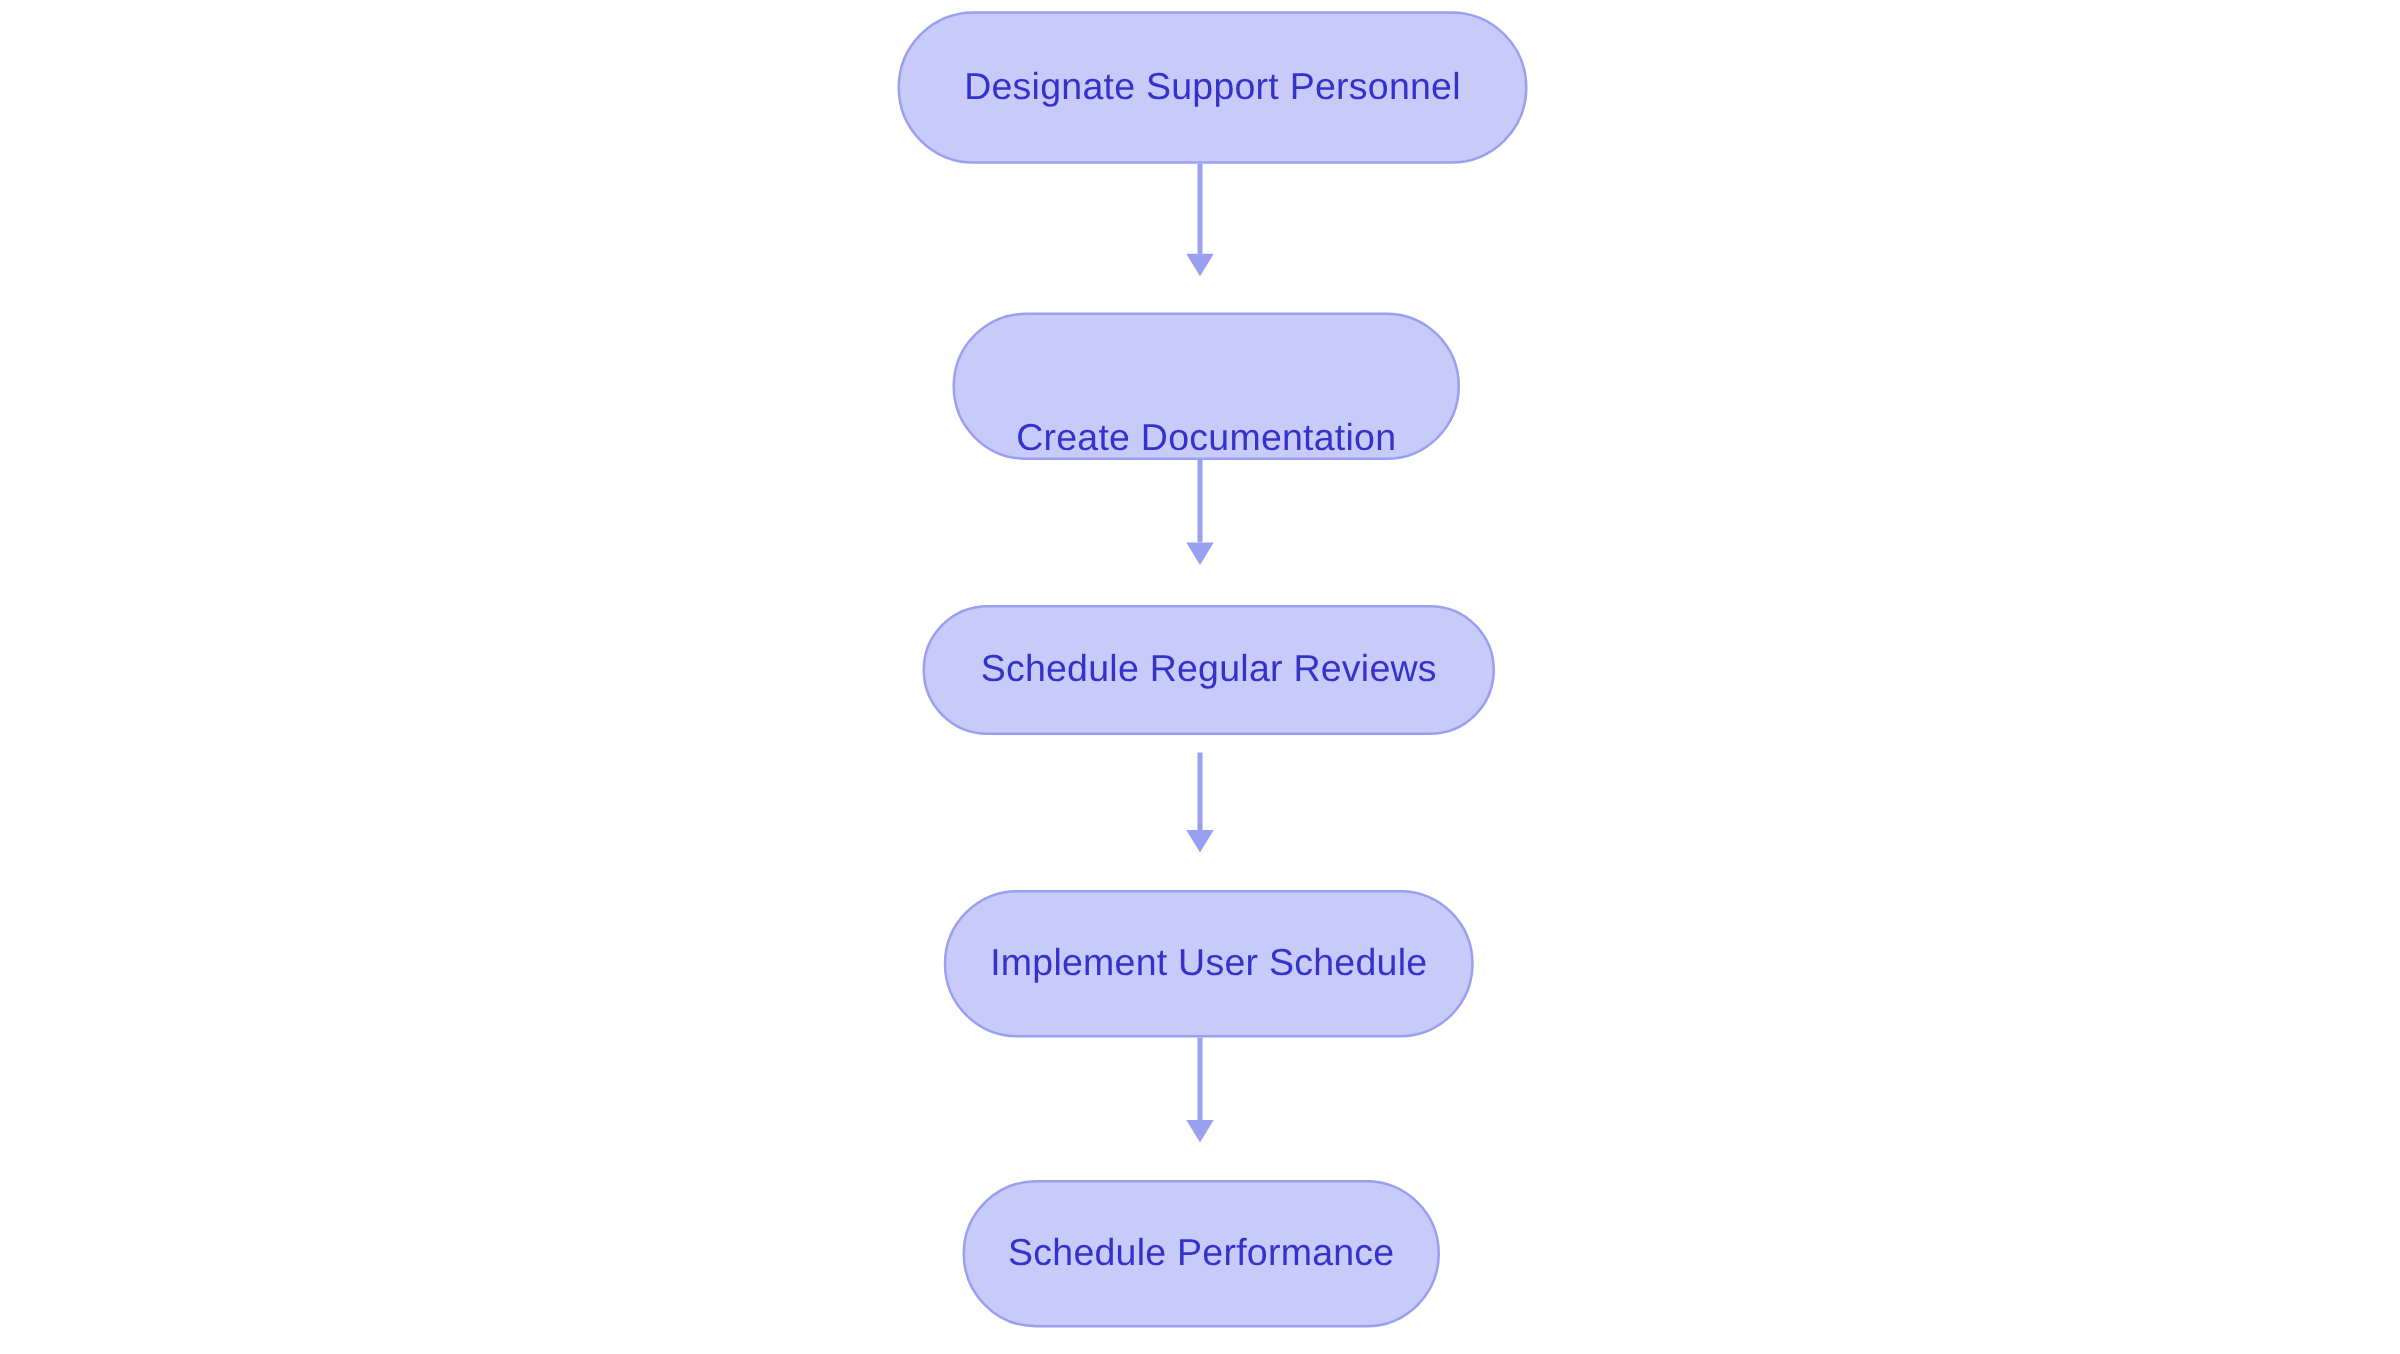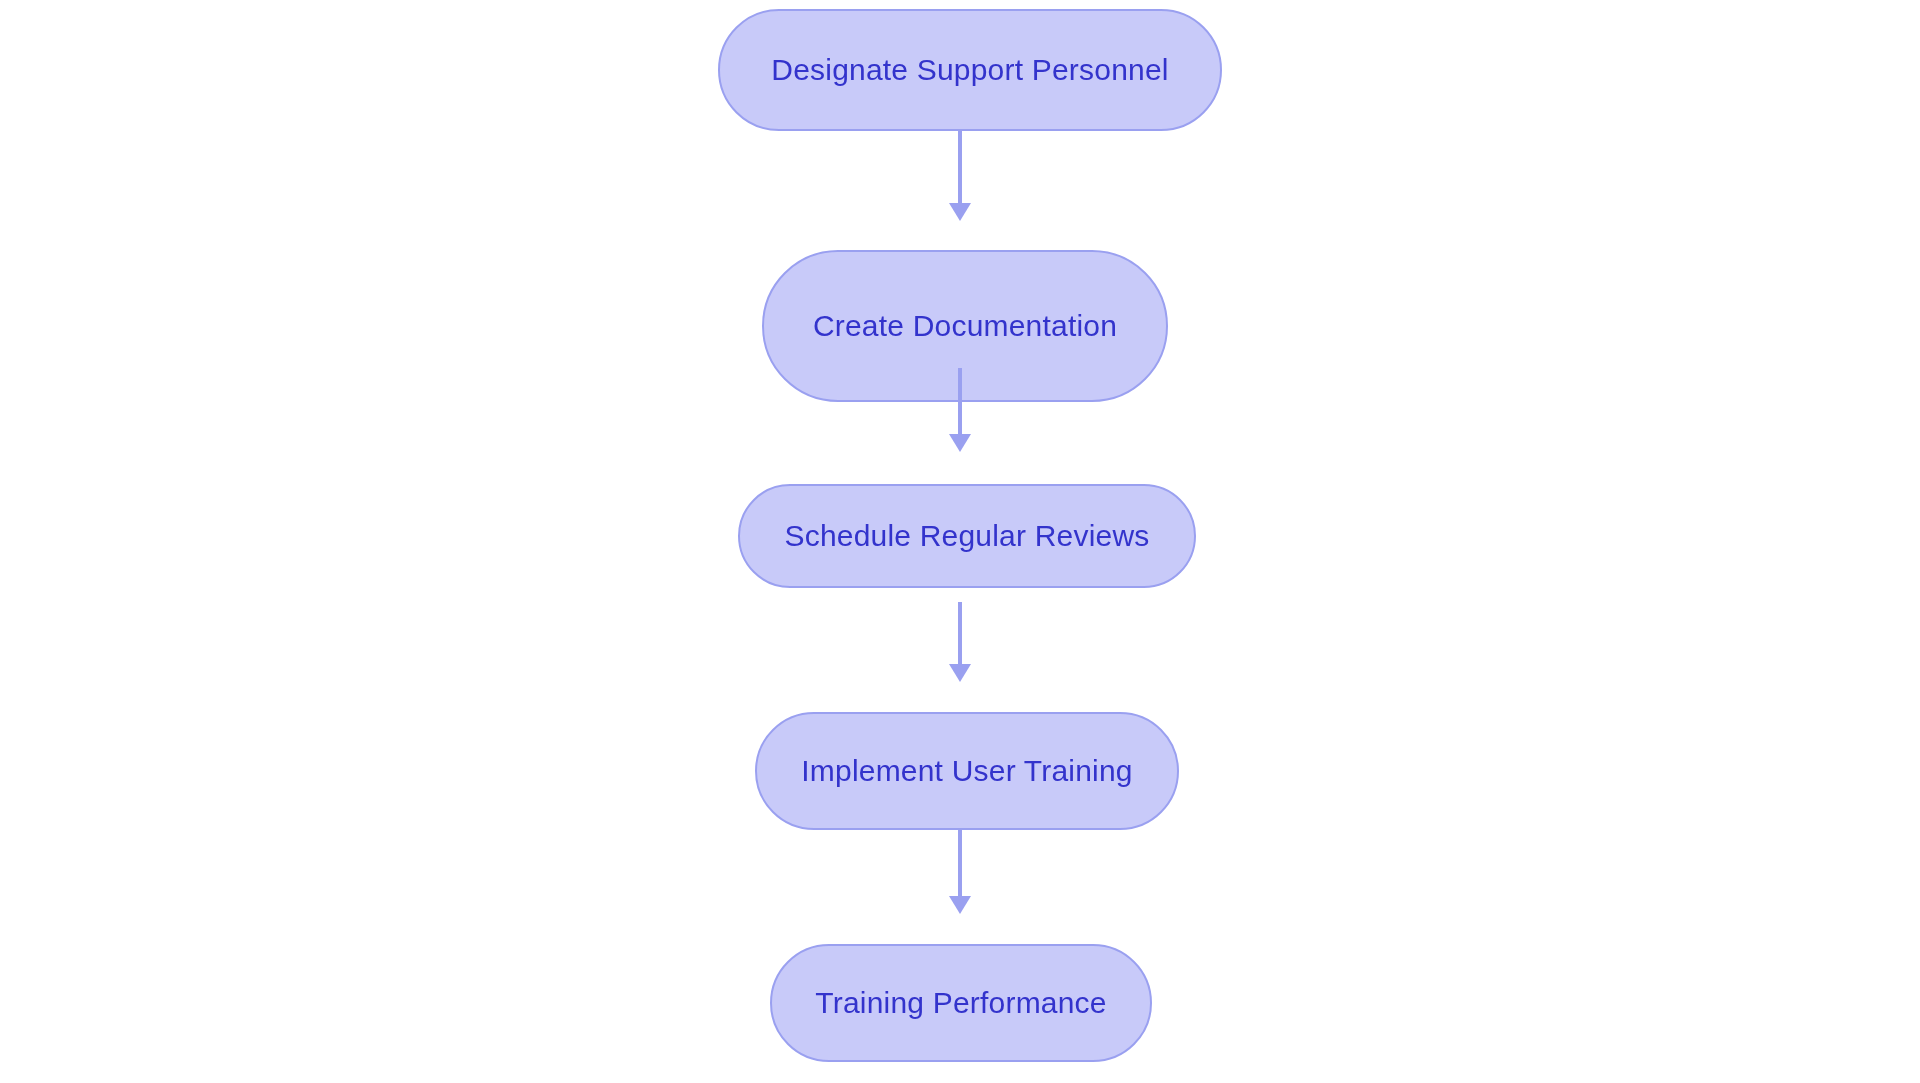--- a/index.html
+++ b/index.html
@@ -57,21 +57,21 @@
     left: -11px;
     width: 0;
     height: 0;
     border-left: 11px solid transparent;
     border-right: 11px solid transparent;
     border-top: 18px solid #9aa0f0;
   }
 
   
   #node-0 { left: 718px; top: 9px;   width: 504px; height: 122px; }
-  #node-1 { left: 762px; top: 250px; width: 406px; height: 152px; }
+  #node-1 { left: 762px; top: 250px; width: 406px; height: 118px; align-items: flex-end; }
   #node-2 { left: 738px; top: 484px; width: 458px; height: 104px; }
   #node-3 { left: 755px; top: 712px; width: 424px; height: 118px; }
   #node-4 { left: 770px; top: 944px; width: 382px; height: 118px; }
 
   
   #edge-0 { left: 960px; top: 131px; }
   #edge-0 .connector-line { height: 72px; }
   #edge-0 .connector-head { top: 72px; }
 
   #edge-1 { left: 960px; top: 368px; }
@@ -112,25 +112,25 @@
   <div class="flow-node" id="node-2">
     <span class="node-label">Schedule Regular Reviews</span>
   </div>
 
   <div class="connector" id="edge-2">
     <div class="connector-line"></div>
     <div class="connector-head"></div>
   </div>
 
   <div class="flow-node" id="node-3">
-    <span class="node-label">Implement User Training</span>
+    <span class="node-label">Implement User Schedule</span>
   </div>
 
   <div class="connector" id="edge-3">
     <div class="connector-line"></div>
     <div class="connector-head"></div>
   </div>
 
   <div class="flow-node" id="node-4">
-    <span class="node-label">Training Performance</span>
+    <span class="node-label">Schedule Performance</span>
   </div>
 
 </div>
 
 </body></html>

